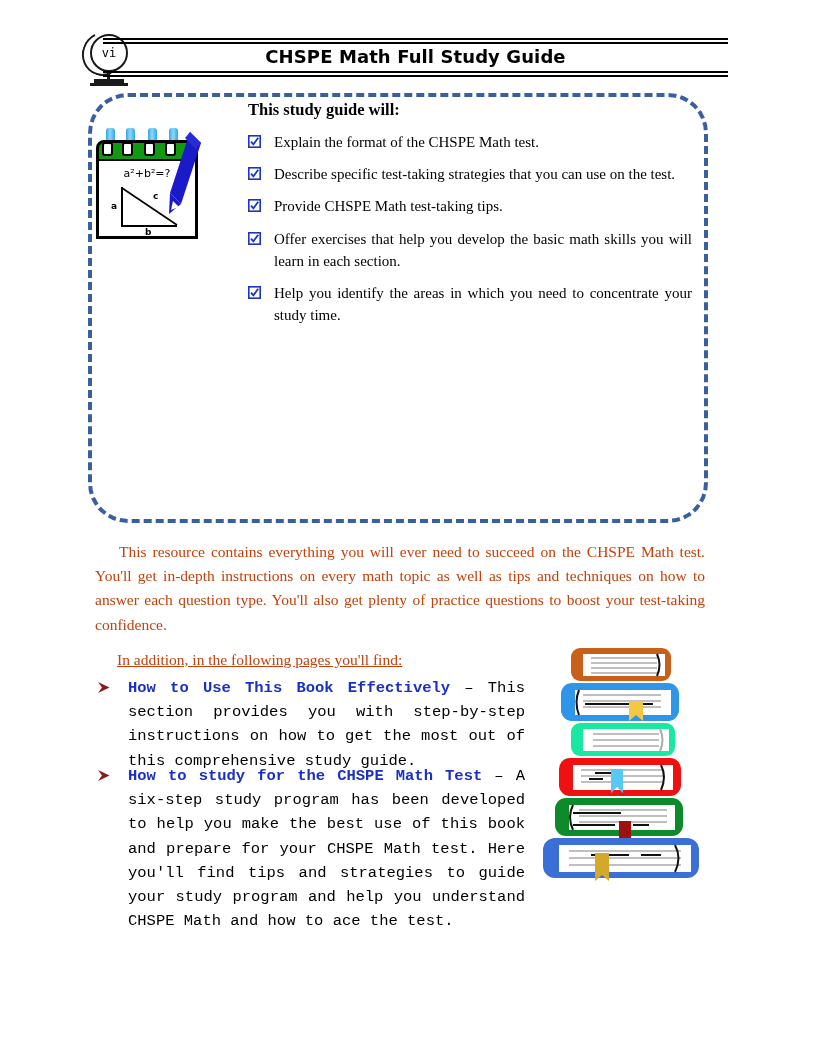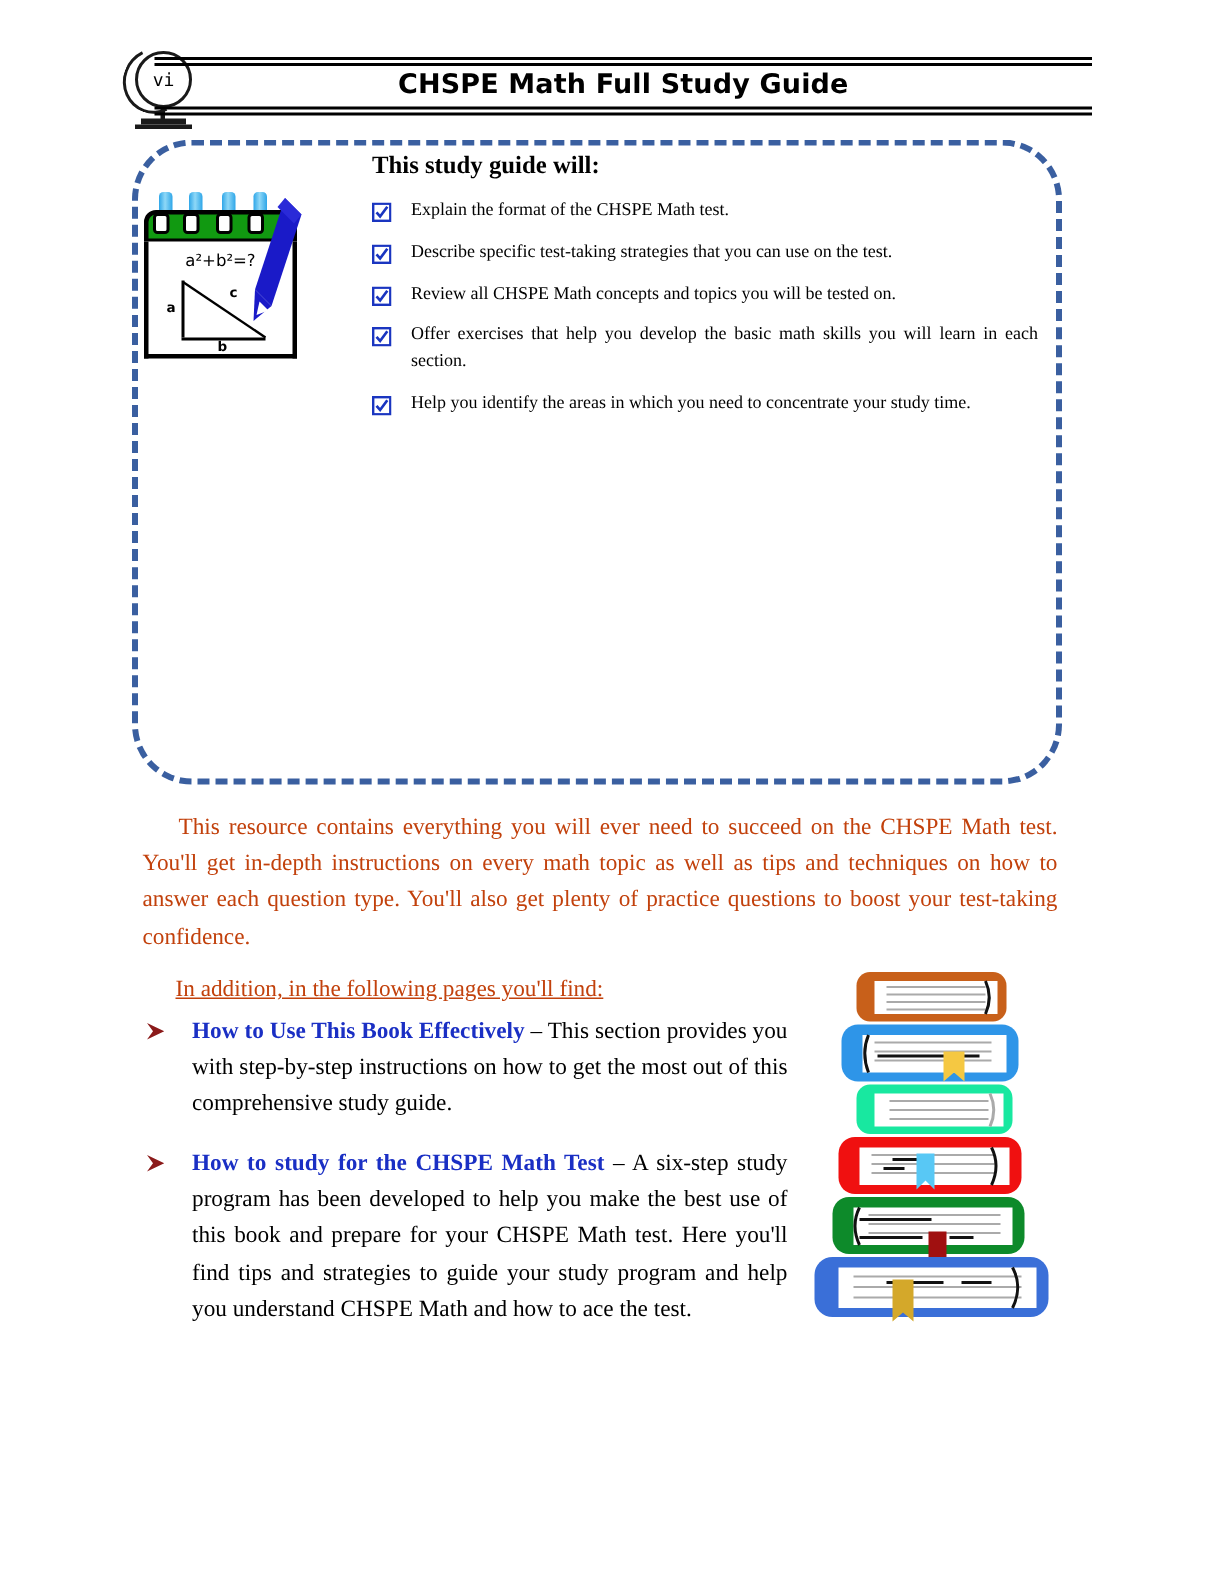--- a/index.html
+++ b/index.html
@@ -235,21 +235,21 @@
   .check-list {
     position: absolute;
     left: 248px;
     top: 131px;
     width: 444px;
   }
   .check-item {
     position: relative;
     padding-left: 26px;
     margin-bottom: 10px;
-    font-size: 12px;
+    font-size: 15px;
     line-height: 1.48;
     color: #000;
   }
   .check-item.justified { text-align: justify; }
   .chk-icon {
     position: absolute;
     left: 0px;
     top: 4px;
     width: 13px;
     height: 13px;
@@ -285,20 +285,21 @@
   }
   .bullet-1 { top: 676px; }
   .bullet-2 { top: 764px; }
   .bullet-row {
     position: relative;
     padding-left: 33px;
     font-size: 15.5px;
     line-height: 1.56;
     text-align: justify;
     color: #000;
+    font-family: Liberation Mono, monospace;
   }
   .arrow-icon {
     position: absolute;
     left: 2px;
     top: 4px;
     width: 15px;
     height: 15px;
   }
   .blue-link {
     color: #1a2fc4;
@@ -395,27 +396,33 @@
   </div>
 
   <div class="check-item justified">
     <svg class="chk-icon" viewBox="0 0 13 13">
       <rect x="0.8" y="0.8" width="11.4" height="11.4" fill="#ffffff" stroke="#1a35c0" stroke-width="1.6"></rect>
       <path d="M3 6.6 L5.4 9.3 L10.2 2.8" fill="none" stroke="#1a35c0" stroke-width="1.8"></path>
     </svg>
     <span>Describe specific test-taking strategies that you can use on the test.</span>
   </div>
 
+  <div class="check-item">
+    <svg class="chk-icon" viewBox="0 0 13 13">
+      <rect x="0.8" y="0.8" width="11.4" height="11.4" fill="#ffffff" stroke="#1a35c0" stroke-width="1.6"></rect>
+      <path d="M3 6.6 L5.4 9.3 L10.2 2.8" fill="none" stroke="#1a35c0" stroke-width="1.8"></path>
+    </svg>
+    <span>Provide CHSPE Math test-taking tips.</span>
+  </div>
 
   <div class="check-item justified">
     <svg class="chk-icon" viewBox="0 0 13 13">
       <rect x="0.8" y="0.8" width="11.4" height="11.4" fill="#ffffff" stroke="#1a35c0" stroke-width="1.6"></rect>
       <path d="M3 6.6 L5.4 9.3 L10.2 2.8" fill="none" stroke="#1a35c0" stroke-width="1.8"></path>
     </svg>
-    <span>Review all CHSPE Math concepts and topics you will be tested on.</span>
   </div>
 
   <div class="check-item justified">
     <svg class="chk-icon" viewBox="0 0 13 13">
       <rect x="0.8" y="0.8" width="11.4" height="11.4" fill="#ffffff" stroke="#1a35c0" stroke-width="1.6"></rect>
       <path d="M3 6.6 L5.4 9.3 L10.2 2.8" fill="none" stroke="#1a35c0" stroke-width="1.8"></path>
     </svg>
     <span>Offer exercises that help you develop the basic math skills you will learn in each section.</span>
   </div>
 

